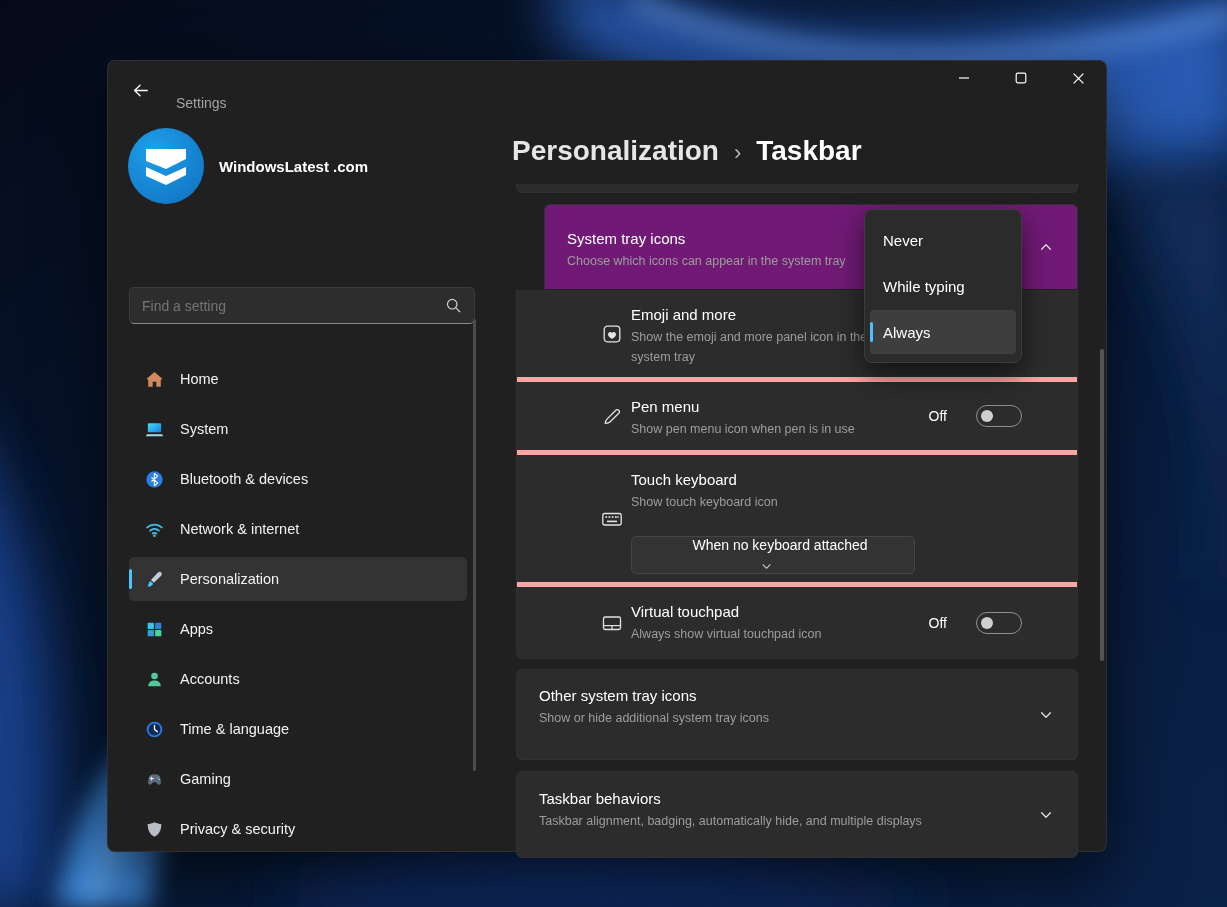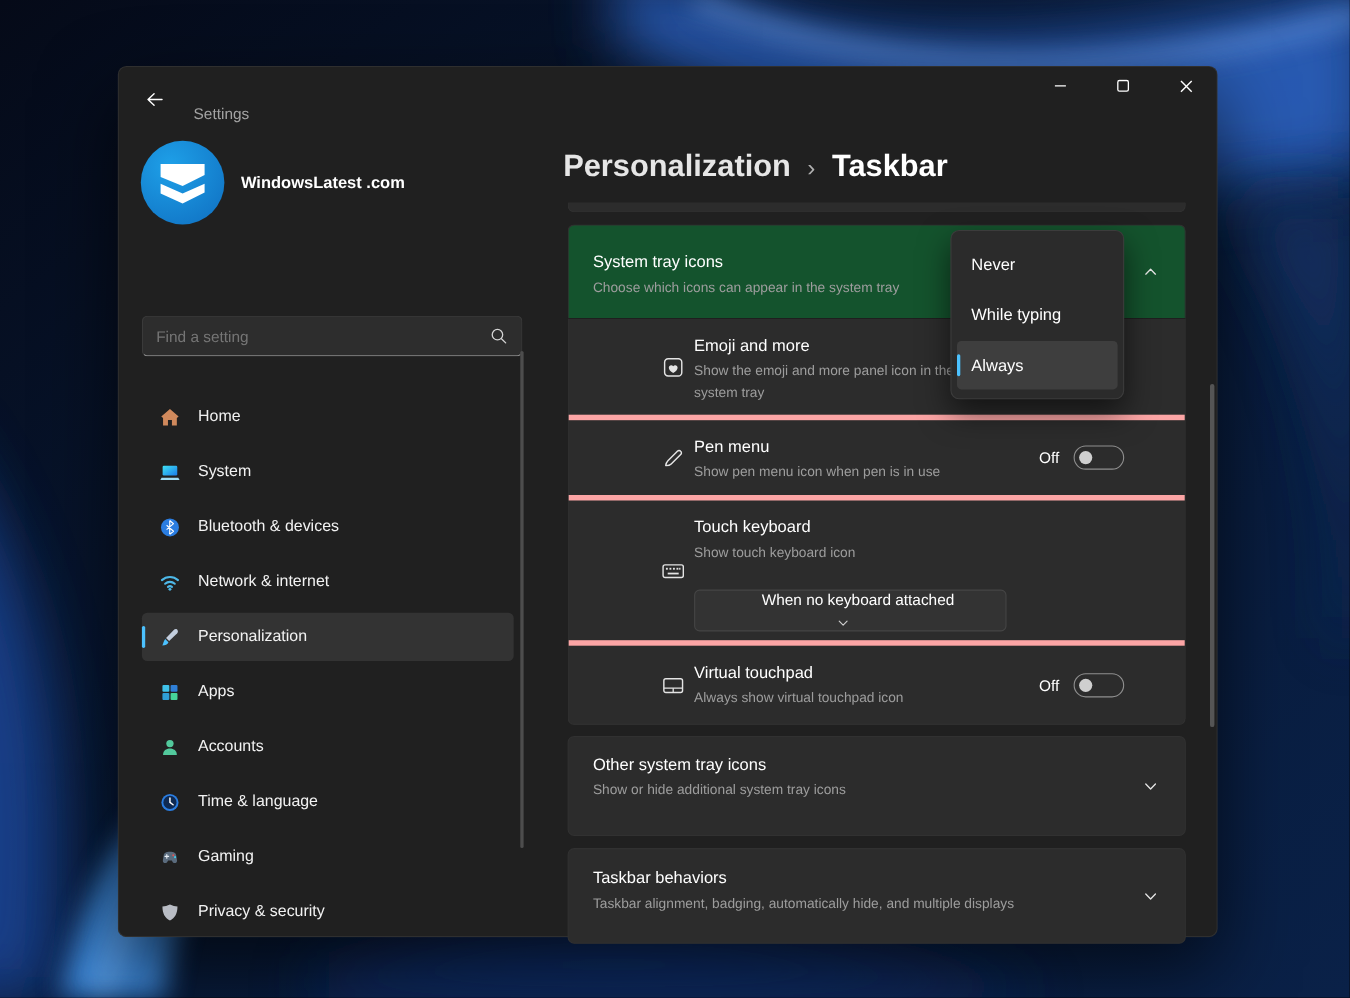--- a/index.html
+++ b/index.html
@@ -84,41 +84,41 @@
   .content { position: absolute; left: 408px; top: 123px; width: 562px; }
   .card-sliver {
     height: 9px; background: #2c2c2c; border: 1px solid #313131; border-top: none;
     border-radius: 0 0 6px 6px; margin-bottom: 11px;
   }
   .card {
     background: #2c2c2c; border: 1px solid #313131; border-radius: 6px;
     position: relative;
   }
   .expander-header {
-    background: #14532d; border: 1px solid #313131; border-bottom: 1px solid #1f1f1f;
-    border-radius: 6px 6px 0 0; height: 86px; padding: 24px 32px 0 22px; position: relative;
+    background: #701a75; border: 1px solid #313131; border-bottom: 1px solid #1f1f1f;
+    border-radius: 6px 6px 0 0; height: 86px; padding: 24px 32px 0 22px; position: relative; margin-left: 28px;
   }
   .expander-body {
     background: #2c2c2c; border: 1px solid #313131; border-top: none;
     border-radius: 0 0 6px 6px;
   }
   .row-title { font-size: 15px; color: #ffffff; line-height: 20px; }
   .row-sub { font-size: 12.5px; color: #9d9d9d; line-height: 20px; margin-top: 2px; }
 
   .sub-row { position: relative; padding: 15px 20px 0 114px; border-top: 5px solid #fca5a5; }
   .sub-row:first-child { border-top: none; }
   .row-emoji { height: 87px; }
   .row-pen { height: 73px; }
   .row-touch { height: 132px; }
   .row-virtual { height: 76px; }
   .row-icon { position: absolute; left: 84px; top: 50%; transform: translateY(-50%); display: flex; }
   .row-icon svg { width: 22px; height: 22px; }
   .row-right {
     position: absolute; right: 55px; top: 50%; transform: translateY(-50%);
-    display: flex; align-items: center; gap: 13px; justify-content: space-between;
+    display: flex; align-items: center; gap: 29px; justify-content: space-between;
   }
   .toggle-label { font-size: 14px; color: #ffffff; }
   .toggle {
     width: 46px; height: 22px; border: 1px solid #8f8f8f; border-radius: 12px;
     position: relative; background: #2c2c2c; cursor: pointer;
   }
   .toggle .knob {
     position: absolute; left: 4px; top: 4px; width: 12px; height: 12px;
     border-radius: 50%; background: #cfcfcf;
   }

